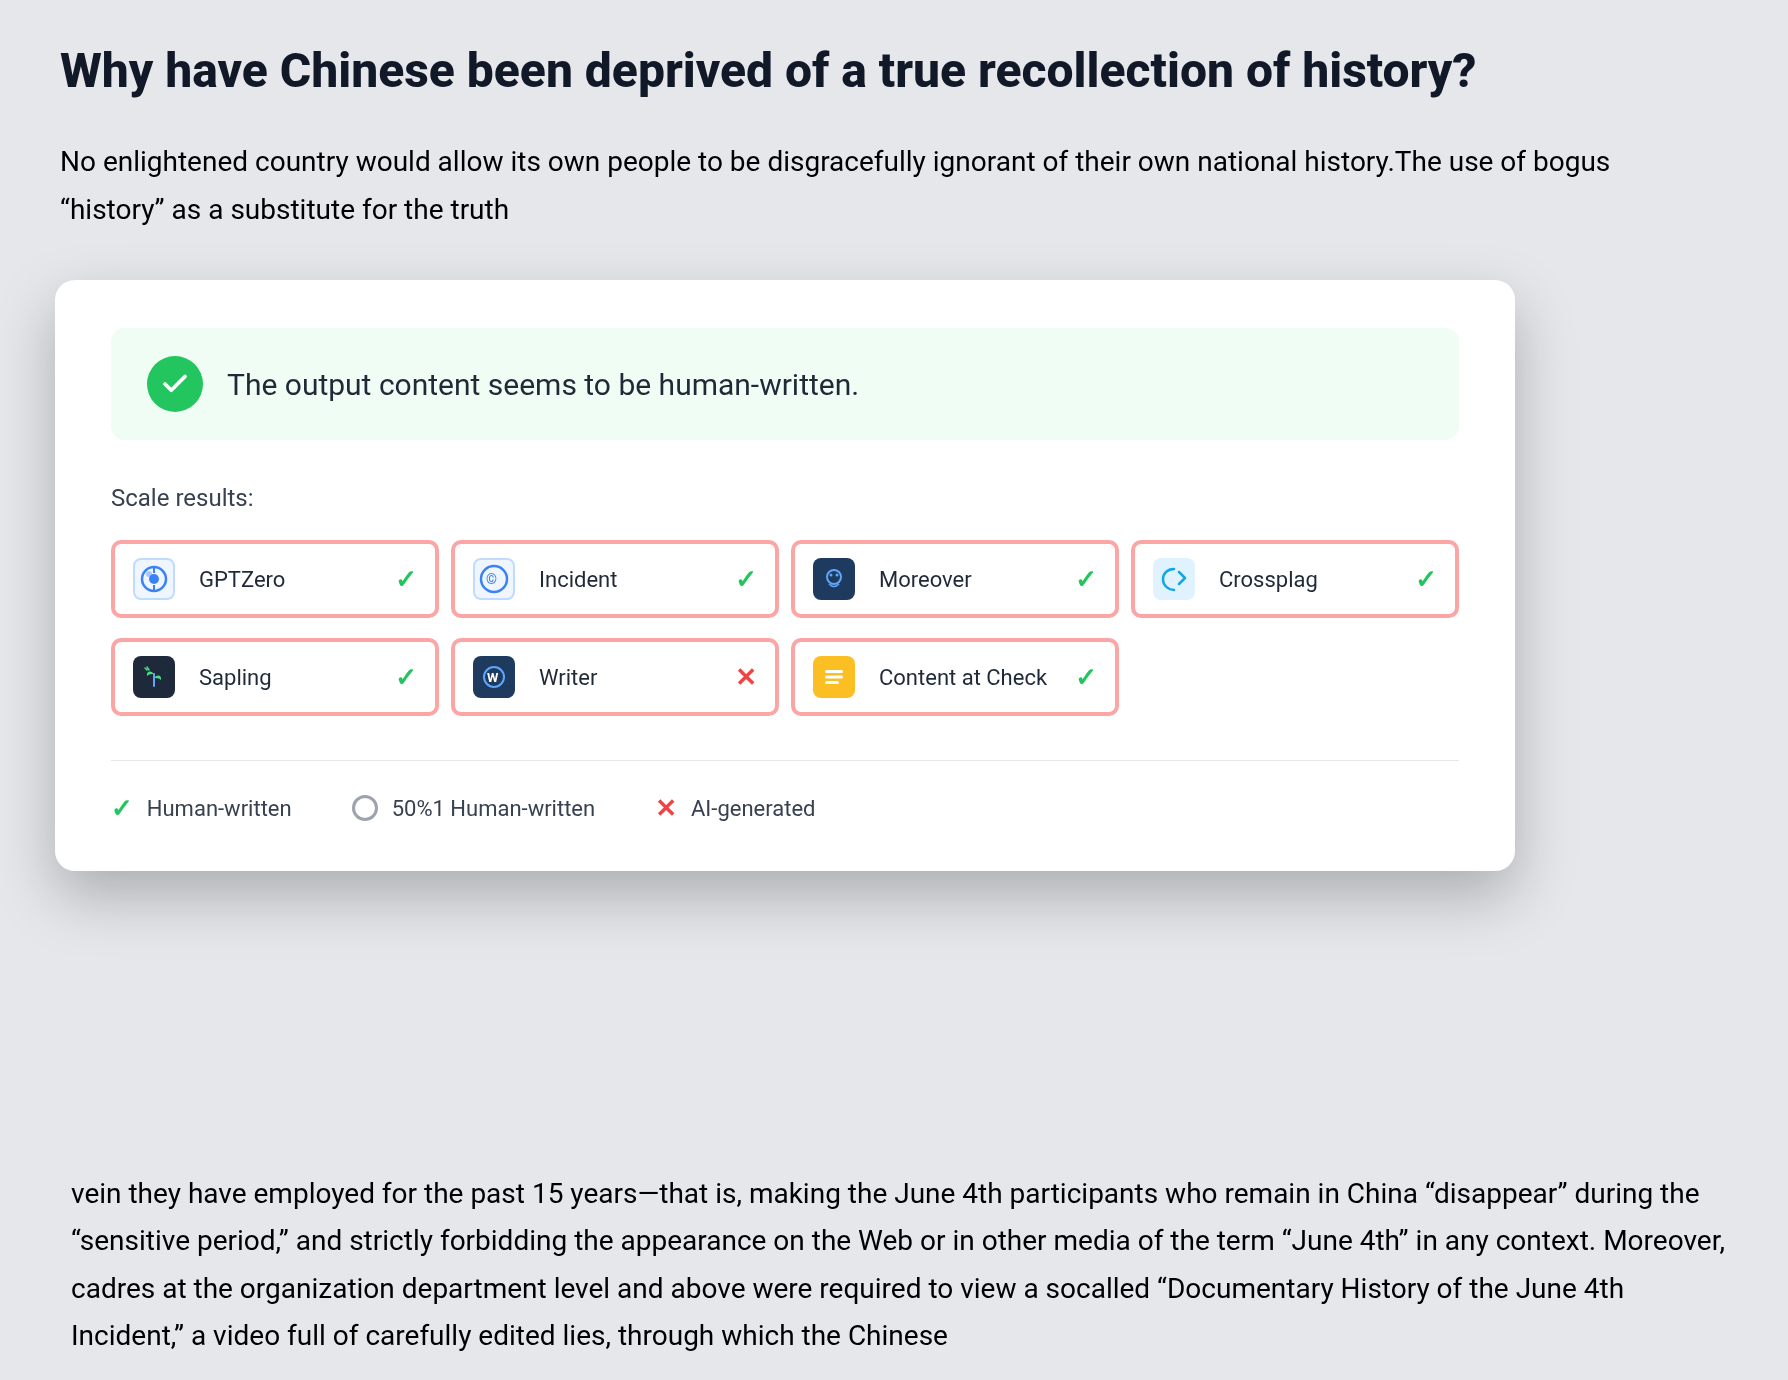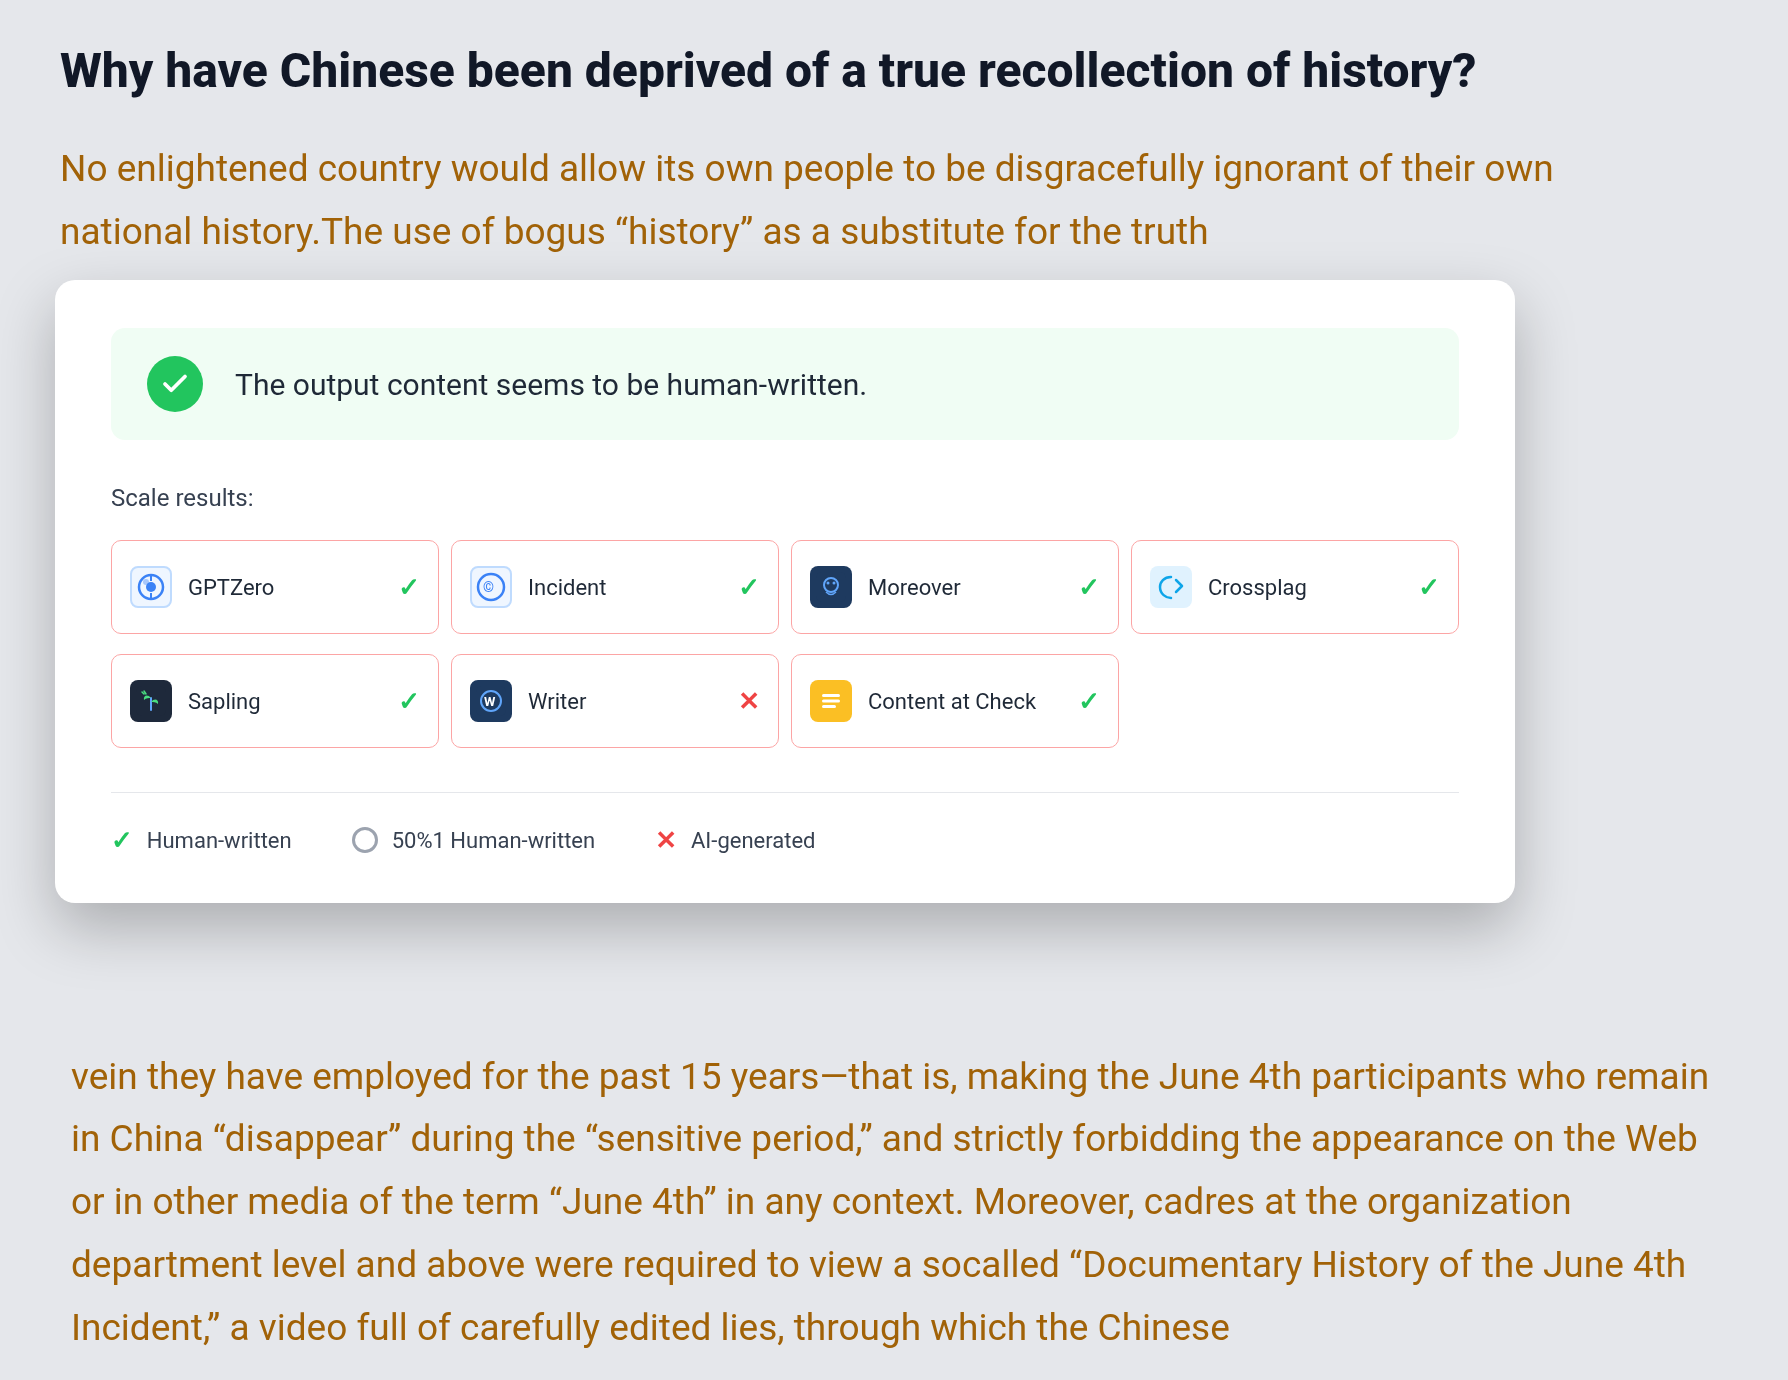--- a/index.html
+++ b/index.html
@@ -29,22 +29,22 @@
 
     .article-title {
       font-size: 48px;
       font-weight: 800;
       color: #111827;
       margin-bottom: 36px;
       line-height: 1.3;
     }
 
     .article-body {
-      color: #a16207;
-      font-size: 37px;
+      color: #000000;
+      font-size: 28px;
       line-height: 1.7;
     }
 
     
     .modal-overlay {
       position: absolute;
       top: 280px;
       left: 55px;
       right: 55px;
       background: white;
@@ -55,21 +55,21 @@
       max-width: 1460px;
     }
 
     
     .status-banner {
       background: #f0fdf4;
       border-radius: 14px;
       padding: 28px 36px;
       display: flex;
       align-items: center;
-      gap: 32px;
+      gap: 24px;
       margin-bottom: 44px;
     }
 
     .check-circle {
       width: 56px;
       height: 56px;
       background: #22c55e;
       border-radius: 50%;
       display: flex;
       align-items: center;
@@ -99,25 +99,25 @@
     .detectors-grid {
       display: grid;
       grid-template-columns: repeat(4, 1fr);
       gap: 20px 12px;
       margin-bottom: 44px;
     }
 
     .detector-item {
       display: flex;
       align-items: center;
-      gap: 16px;
+      gap: 24px;
       background: white;
-      border: 1px solid #fca5a5;
+      border: 4px solid #fca5a5;
       border-radius: 10px;
-      padding: 25px 18px;
+      padding: 14px 18px;
     }
 
     .detector-logo {
       width: 42px;
       height: 42px;
       border-radius: 8px;
       display: flex;
       align-items: center;
       justify-content: center;
       flex-shrink: 0;

